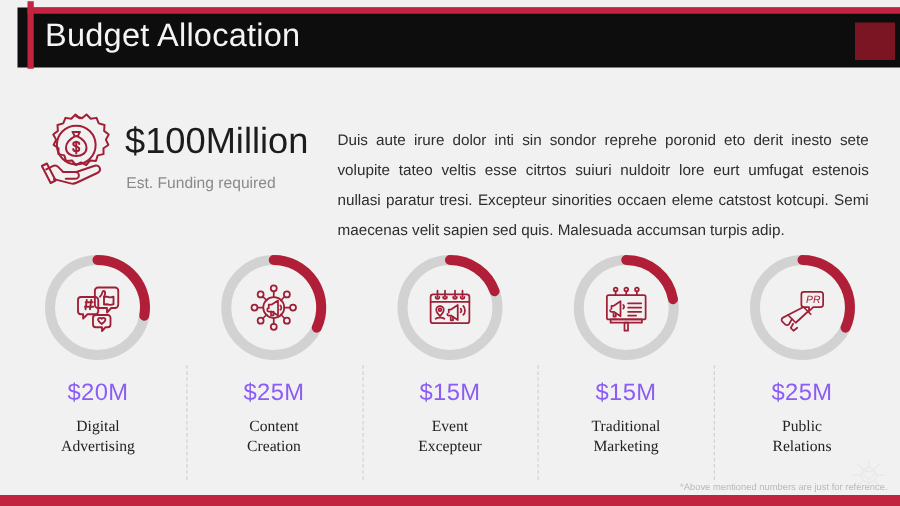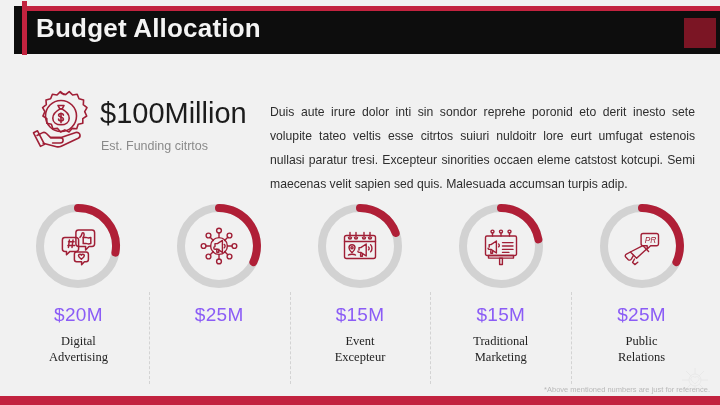--- a/index.html
+++ b/index.html
@@ -41,21 +41,21 @@
     top: 1px;
     width: 5px;
     height: 54px;
     background: #c2233f;
   }
   #header-title {
     position: absolute;
     left: 36px;
     top: 13px;
     font-size: 26px;
-    font-weight: 700;
+    font-weight: 400;
     color: #f4f4f4;
     letter-spacing: 0.2px;
     white-space: nowrap;
   }
   #header-square {
     position: absolute;
     left: 684px;
     top: 18px;
     width: 32px;
     height: 30px;
@@ -201,21 +201,21 @@
       <path d="M30 17.5 h6 l-1.8 3.4 h-2.4 Z"></path>
       <path d="M32.2 20.9 c-4.6 2.4 -7.4 5.6 -7.4 9.3 0 4.2 3.7 6.6 8.2 6.6 4.5 0 8.2-2.4 8.2-6.6 0-3.7 -2.8-6.9 -7.4-9.3"></path>
       <path d="M33 25.4 v9.4"></path>
       <path d="M35.4 27.2 c0-1.0 -1.1-1.7 -2.4-1.7 -1.3 0-2.4 0.7 -2.4 1.7 0 2.4 4.8 1.4 4.8 3.9 0 1.1 -1.1 1.8 -2.4 1.8 -1.3 0-2.4-0.7 -2.4-1.8"></path>
       <path d="M9 47.5 l5.2-2.6 c1.6-0.8 3.3-0.4 4.5 0.8 l3.9 3.9 h9.6 c1.6 0 2.9 1.2 2.9 2.7 0 1.5 -1.3 2.7 -2.9 2.7 h-7.6"></path>
       <path d="M22.6 49.6 h10.5 l14.7-5.0 c1.8-0.6 3.6 0.4 4.1 2.0 0.4 1.4 -0.3 2.9 -1.7 3.6 l-17.0 8.0 c-1.5 0.7 -3.1 0.9 -4.7 0.5 l-13.3-3.4"></path>
       <path d="M5.5 44.8 l4.0-2.0 7.0 13.6 -4.0 2.0 Z"></path>
     </svg>
   </div>
   <div id="hero-amount">$100Million</div>
-  <div id="hero-sub">Est.  Funding citrtos</div>
+  <div id="hero-sub">Est.  Funding required</div>
 
   <p id="intro-paragraph">Duis aute irure dolor inti sin sondor reprehe poronid eto derit inesto sete volupite tateo veltis esse citrtos suiuri nuldoitr lore eurt umfugat estenois nullasi paratur tresi. Excepteur sinorities occaen eleme catstost kotcupi. Semi maecenas velit sapien sed quis. Malesuada accumsan turpis adip.</p>
 
   <div id="metrics">
 
     <div class="metric">
       <div class="ring-wrap">
         <svg viewBox="0 0 92 92" width="92" height="92">
           <circle cx="46" cy="46" r="38" fill="none" stroke="#d2d2d2" stroke-width="8"></circle>
           <path d="M46 8 A38 38 0 0 1 83.4 52.6" fill="none" stroke="#b01f37" stroke-width="8" stroke-linecap="round"></path>
@@ -262,20 +262,22 @@
             <circle cx="32.5" cy="11.5" r="2.4"></circle>
               <path d="M30.8 13.2 l-3.2 3.2"></path>
             <circle cx="11.5" cy="32.5" r="2.4"></circle>
               <path d="M13.2 30.8 l3.2-3.2"></path>
             <circle cx="32.5" cy="32.5" r="2.4"></circle>
               <path d="M30.8 30.8 l-3.2-3.2"></path>
           </svg>
         </span>
       </div>
       <div class="metric-value">$25M</div>
+      <div class="metric-label">Content
+Creation</div>
     </div>
 
     <div class="metric">
       <div class="ring-wrap">
         <svg viewBox="0 0 92 92" width="92" height="92">
           <circle cx="46" cy="46" r="38" fill="none" stroke="#d2d2d2" stroke-width="8"></circle>
           <path d="M46 8 A38 38 0 0 1 81.7 33.0" fill="none" stroke="#b01f37" stroke-width="8" stroke-linecap="round"></path>
         </svg>
         <span class="metric-icon">
           <svg viewBox="0 0 44 44" width="44" height="44" fill="none" stroke="#a01f36" stroke-width="1.4" stroke-linecap="round" stroke-linejoin="round">

